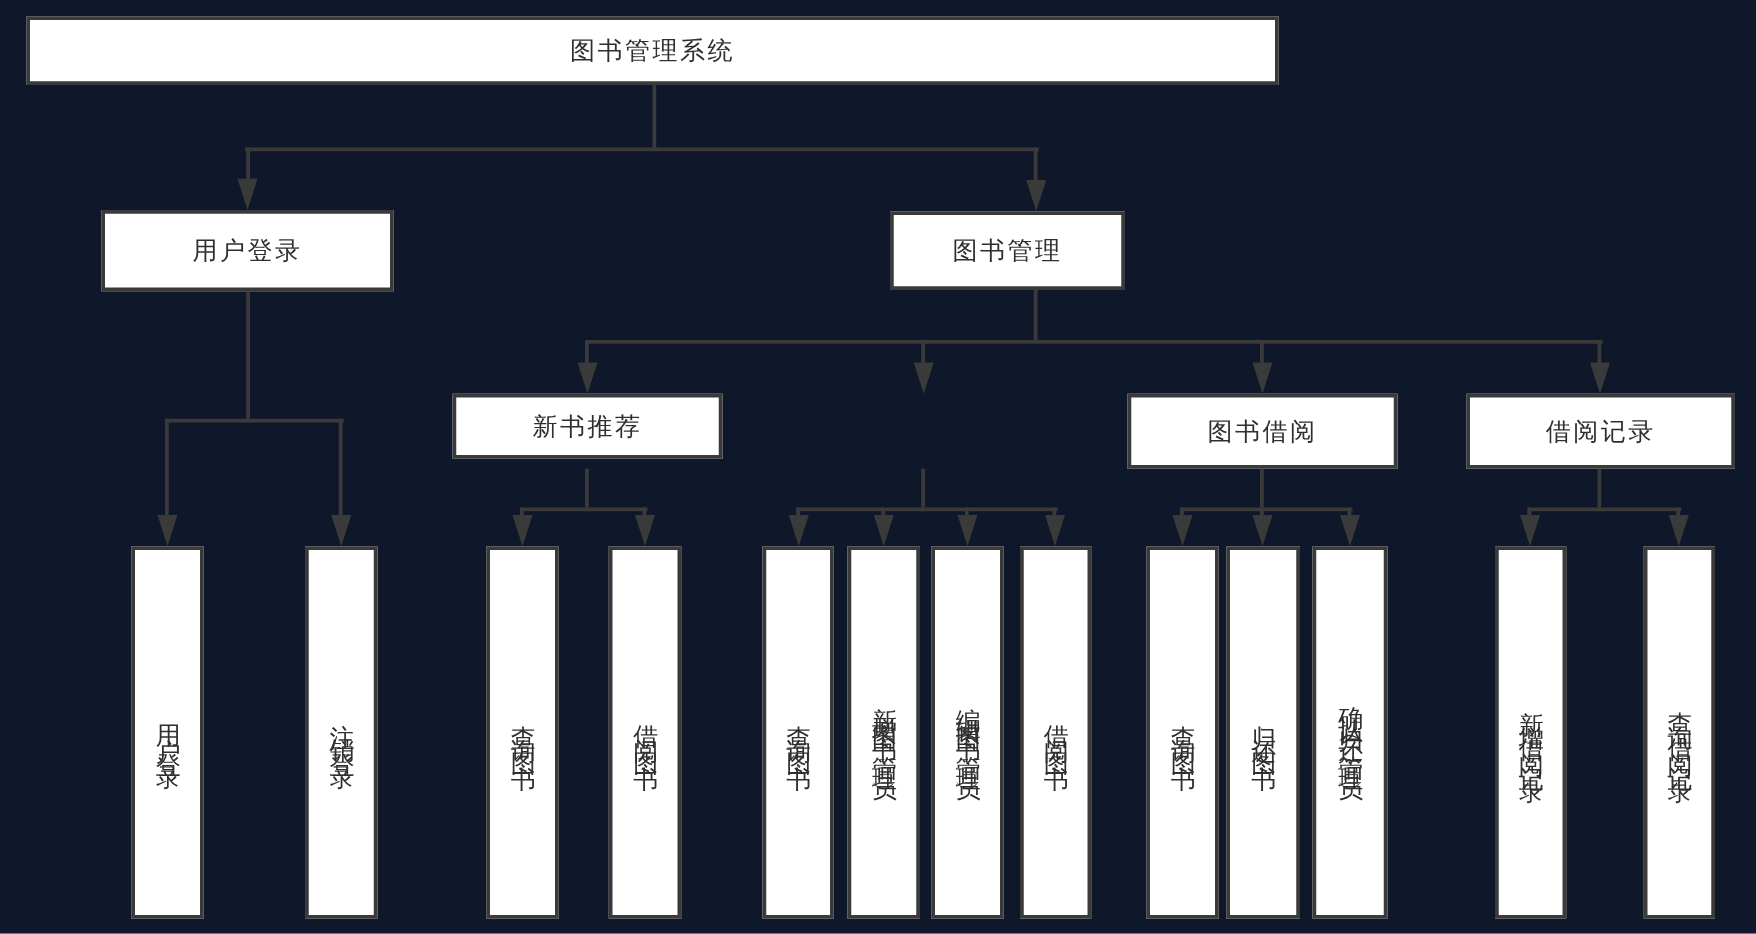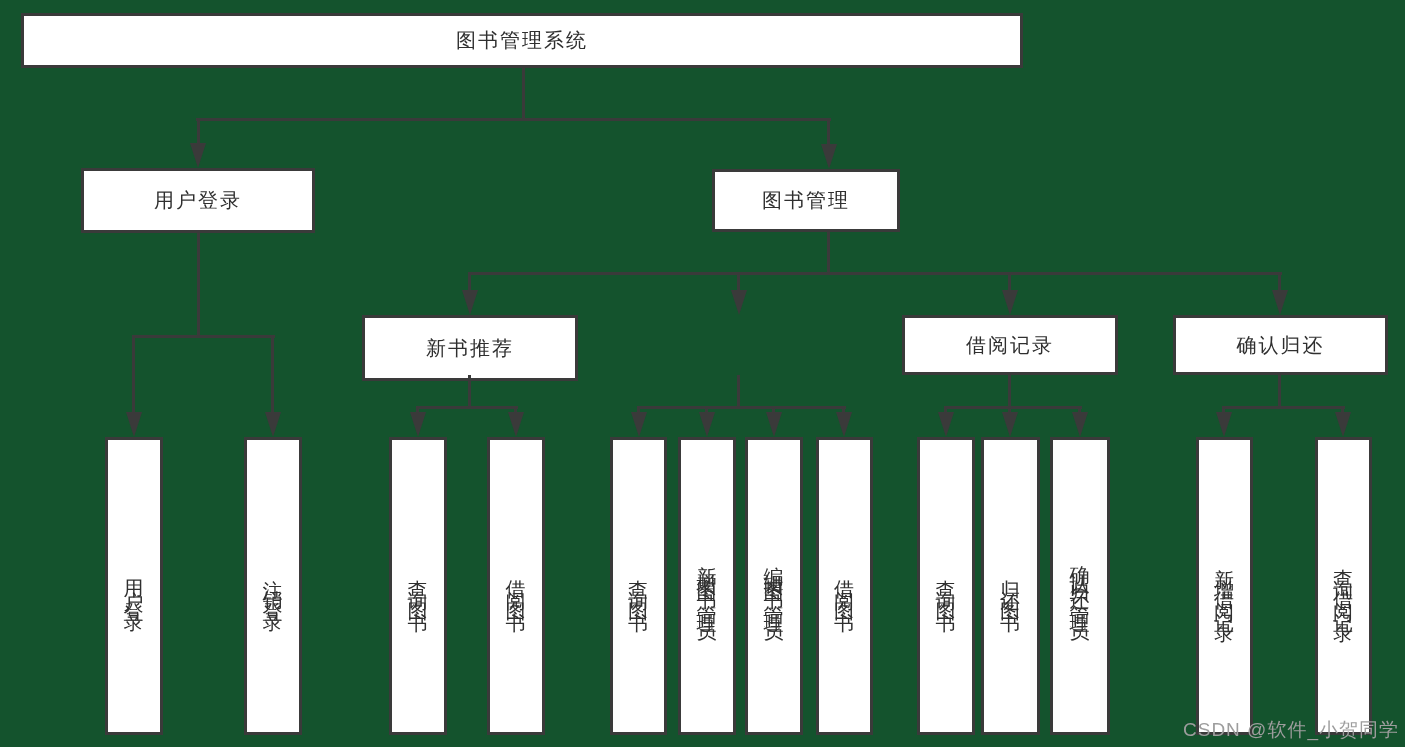--- a/index.html
+++ b/index.html
@@ -1,17 +1,17 @@
 <!DOCTYPE html>
 <html><head>
 <meta charset="utf-8">
 <style>
   html,body{margin:0;padding:0;background:#ffffff;}
   #stage{
-    position:relative;width:1405px;height:747px;background:#14532d;overflow:hidden;
+    position:relative;width:1405px;height:747px;background:#0f172a;overflow:hidden;
     font-family:"Liberation Sans", sans-serif;color:#2f2f2f;
   }
   .box{
     position:absolute;box-sizing:border-box;background:#ffffff;
     border:3px solid #3a3a3a;display:flex;align-items:center;justify-content:center;
   }
   .hnode{font-size:20px;letter-spacing:2px;white-space:nowrap;}
   .leaf .vtext{
     writing-mode:vertical-rl;text-orientation:mixed;
     font-size:20px;letter-spacing:11px;line-height:1;white-space:nowrap;
@@ -33,26 +33,26 @@
 <body>
 
 <div id="stage">
 
   <div class="box hnode" style="left:21px;top:13px;width:1002px;height:55px;">图书管理系统</div>
 
   <div class="box hnode" style="left:81px;top:168px;width:234px;height:65px;">用户登录</div>
 
   <div class="box hnode" style="left:712px;top:169px;width:188px;height:63px;">图书管理</div>
 
-  <div class="box hnode" style="left:362px;top:315px;width:216px;height:66px;">新书推荐</div>
+  <div class="box hnode" style="left:362px;top:315px;width:216px;height:52px;">新书推荐</div>
 
 
-  <div class="box hnode" style="left:902px;top:315px;width:216px;height:60px;">借阅记录</div>
+  <div class="box hnode" style="left:902px;top:315px;width:216px;height:60px;">图书借阅</div>
 
-  <div class="box hnode" style="left:1173px;top:315px;width:215px;height:60px;">确认归还</div>
+  <div class="box hnode" style="left:1173px;top:315px;width:215px;height:60px;">借阅记录</div>
 
   <div class="box leaf" style="left:105px;top:437px;width:58px;height:298px;">
     <span class="vtext">用户登录</span>
   </div>
   <div class="box leaf" style="left:244px;top:437px;width:58px;height:298px;">
     <span class="vtext">注销登录</span>
   </div>
 
   <div class="box leaf" style="left:389px;top:437px;width:58px;height:298px;">
     <span class="vtext">查询图书</span>
@@ -146,14 +146,13 @@
     <div class="arrow" style="left:1072px;top:412px;"></div>
 
     <div class="vline" style="left:1278px;top:375px;height:31px;"></div>
     <div class="hline" style="left:1222px;top:406px;width:123px;"></div>
     <div class="vline" style="left:1222px;top:406px;height:10px;"></div>
     <div class="arrow" style="left:1216px;top:412px;"></div>
     <div class="vline" style="left:1341px;top:406px;height:10px;"></div>
     <div class="arrow" style="left:1335px;top:412px;"></div>
   </div>
 
-  <div id="watermark">CSDN @软件_小贺同学</div>
 </div>
 
 </body></html>

